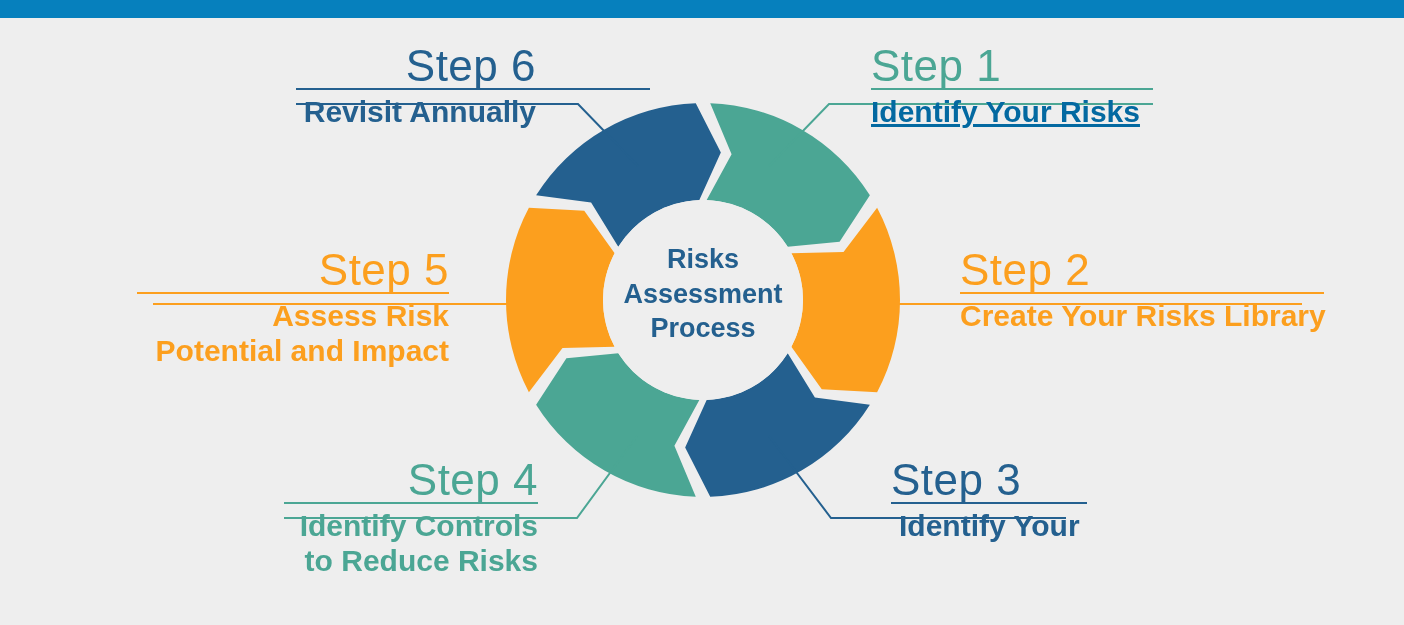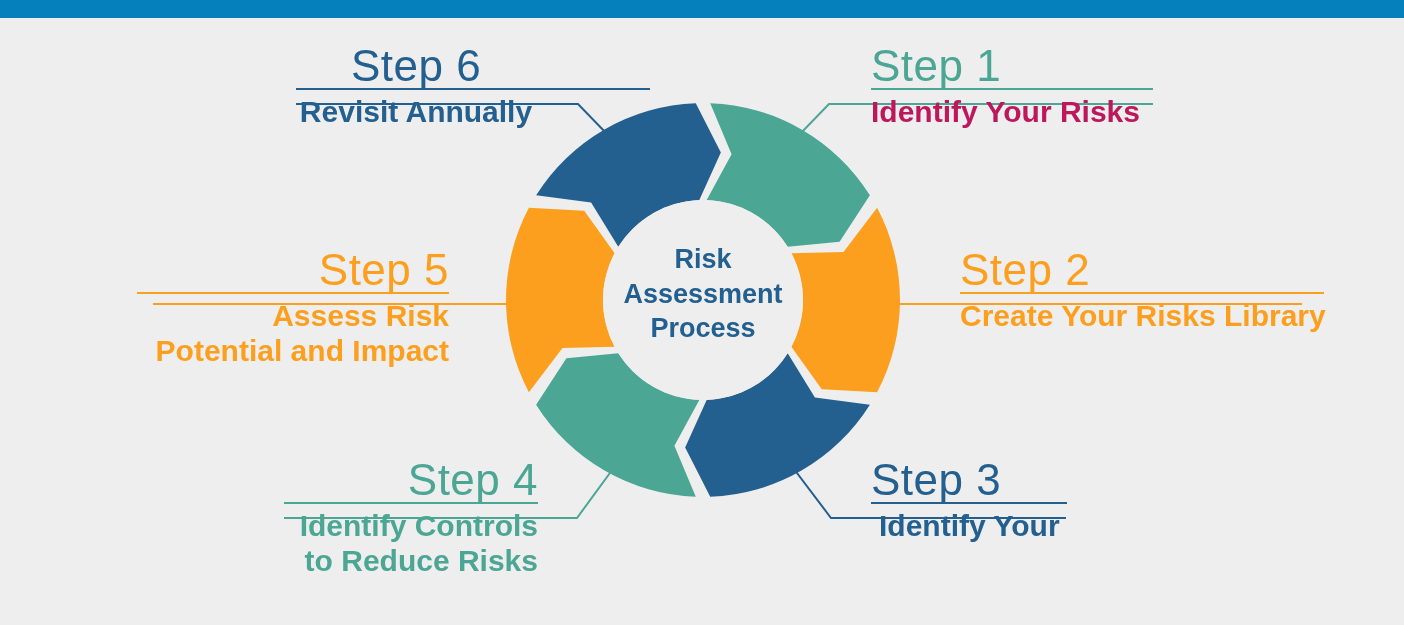--- a/index.html
+++ b/index.html
@@ -34,24 +34,24 @@
     font-weight:bold;
     font-size:30px;
     line-height:1.18;
     white-space:nowrap;
     padding-top:4px;
   }
   .al-left{text-align:left;}
   .al-right{text-align:right;}
 
   
-  #lbl-step6{left:296px;top:26px;width:240px;text-align:center;}
+  #lbl-step6{left:296px;top:26px;width:240px;}
   #lbl-step1{left:871px;top:26px;width:282px;}
   #lbl-step2{left:960px;top:230px;width:364px;}
-  #lbl-step3{left:871px;top:440px;width:196px;}
+  #lbl-step3{left:891px;top:440px;width:196px;}
   #lbl-step4{left:284px;top:440px;width:254px;}
   #lbl-step5{left:137px;top:230px;width:312px;}
 
   
   #rule6{width:354px;margin-left:-0px;}
   #rule1{width:282px;}
   #rule2{width:364px;}
   #rule3{width:196px;}
   #rule4{width:254px;}
   #rule5{width:312px;}
@@ -95,37 +95,37 @@
 
       <path stroke="#fc9f1e" d="M153 286 H520"></path>
 
       <path stroke="#24608f" d="M769 418 L831 500 H1066"></path>
 
       <path stroke="#4ba694" d="M284 500 H577 L637 418"></path>
     </g>
   </svg>
 
   <div class="center-text">
-    <div>Risk</div>
+    <div>Risks</div>
     <div>Assessment</div>
     <div>Process</div>
   </div>
 
   <div class="label al-right" id="lbl-step6">
     <div class="step-num" style="color: rgb(36, 96, 143);">Step 6</div>
     <div class="rule" id="rule6" style="background: rgb(36, 96, 143);"></div>
     <div class="step-title" style="color: rgb(36, 96, 143);">
       <div>Revisit Annually</div>
     </div>
   </div>
 
   <div class="label al-left" id="lbl-step1">
     <div class="step-num" style="color: rgb(75, 166, 148);">Step 1</div>
     <div class="rule" id="rule1" style="background: rgb(75, 166, 148);"></div>
-    <div class="step-title" style="color: #be185d;">
+    <div class="step-title" style="color: #0369a1; text-decoration: underline;">
       <div>Identify Your Risks</div>
     </div>
   </div>
 
   <div class="label al-left" id="lbl-step2">
     <div class="step-num" style="color: rgb(252, 159, 30);">Step 2</div>
     <div class="rule" id="rule2" style="background: rgb(252, 159, 30);"></div>
     <div class="step-title" style="color: rgb(252, 159, 30);">
       <div>Create Your Risks Library</div>
     </div>

